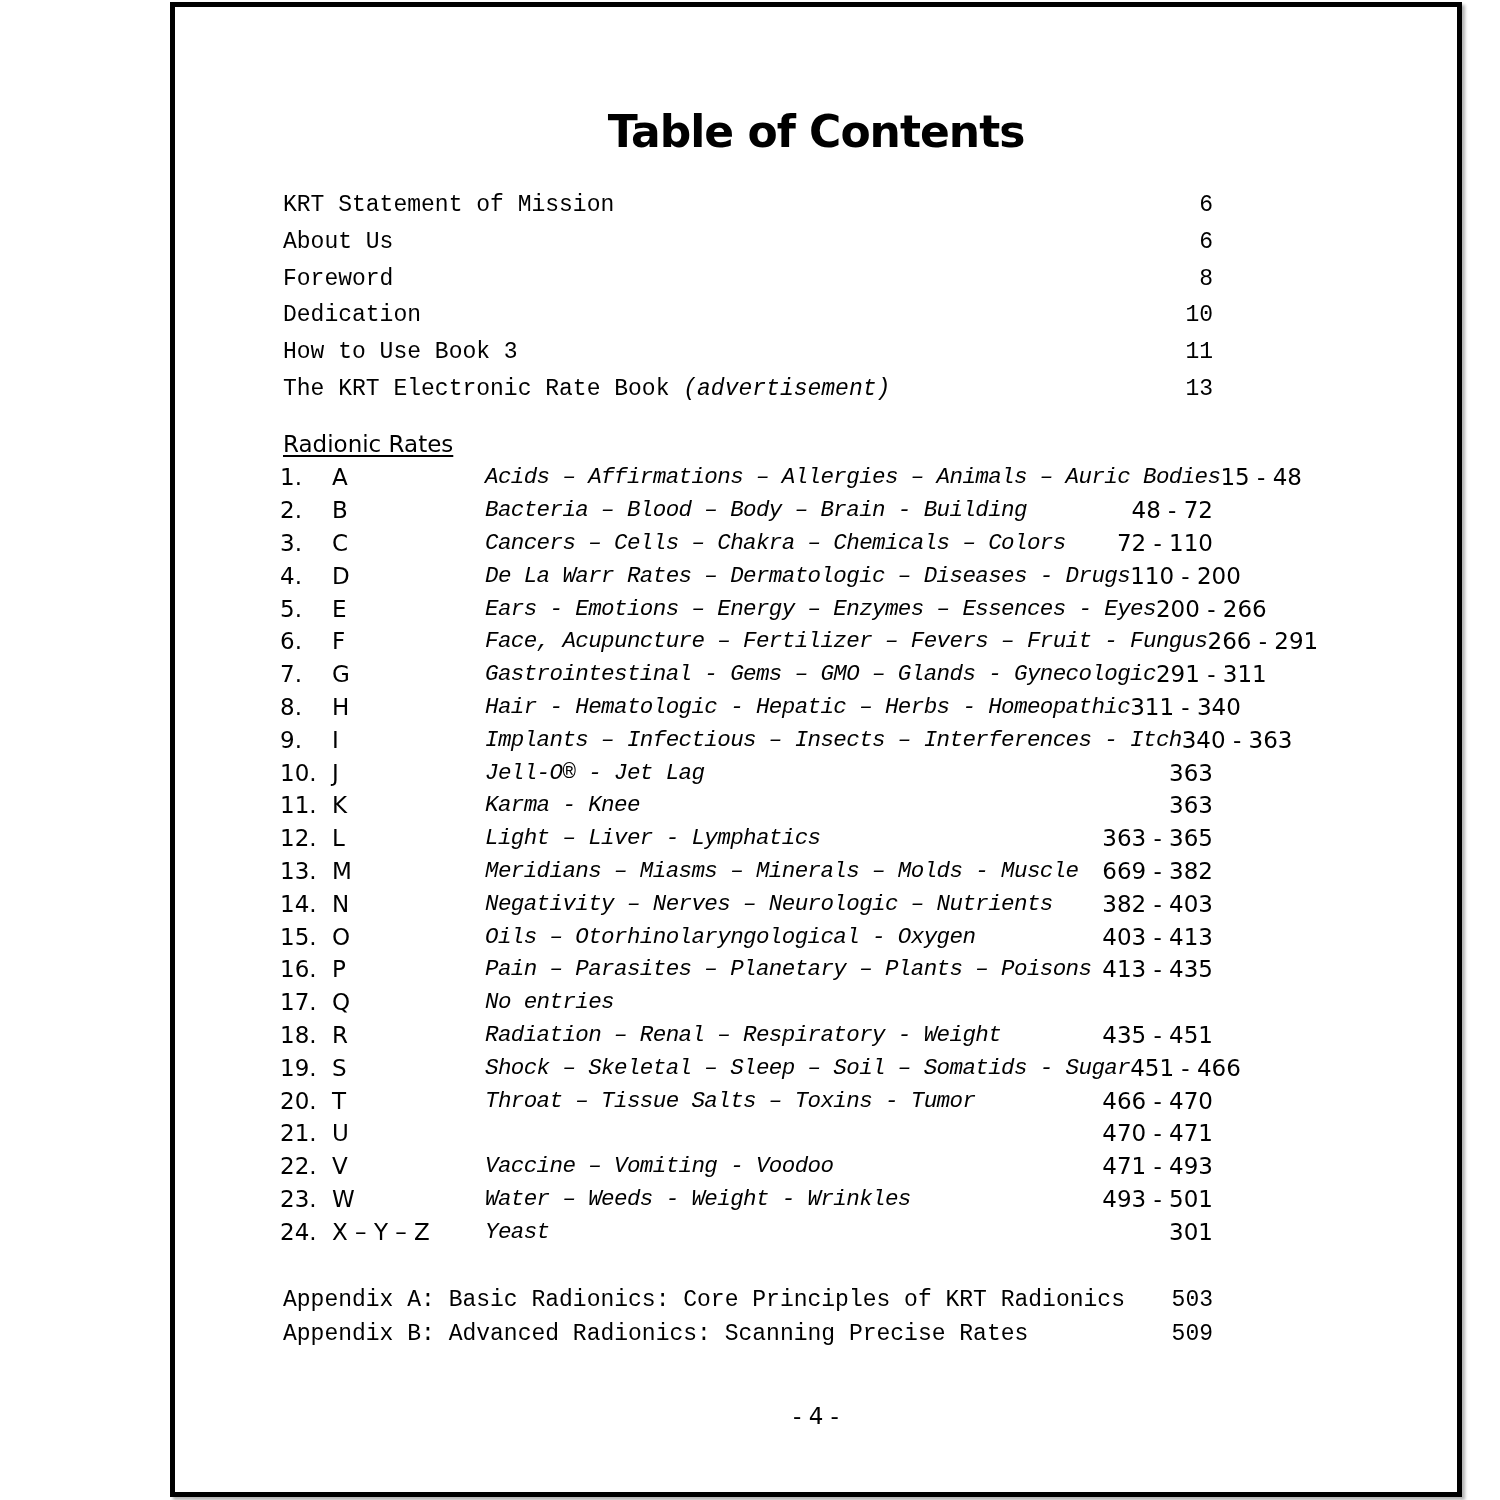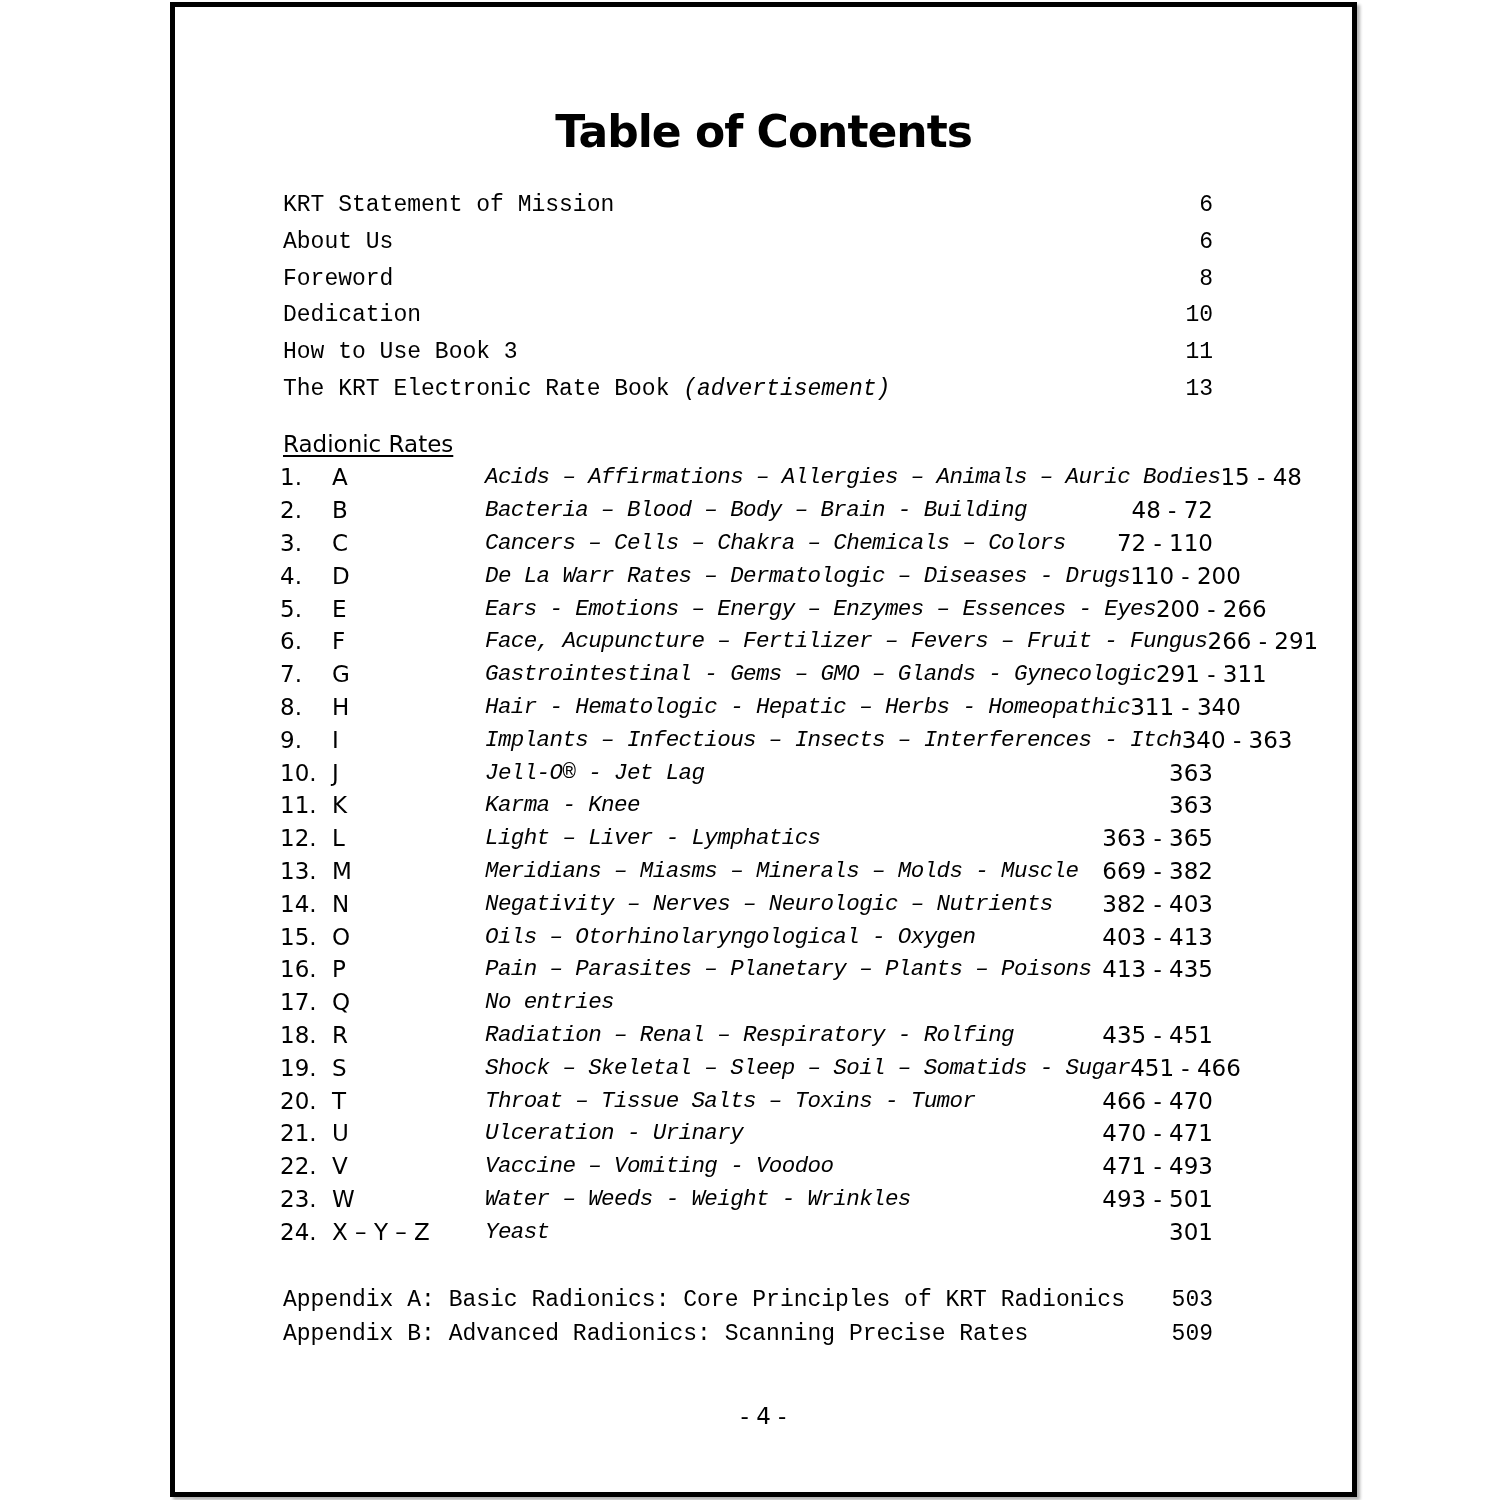--- a/index.html
+++ b/index.html
@@ -8,21 +8,21 @@
     background: #ffffff;
   }
   body {
     font-family: "DejaVu Sans", "Liberation Sans", sans-serif;
     color: #000000;
     position: relative;
   }
   .page {
     position: absolute;
     left: 170px; top: 2px;
-    width: 1187px; height: 1495px;
+    width: 1292px; height: 1495px;
     box-sizing: border-box;
     border: 5px solid #000000;
     background: #ffffff;
     box-shadow: 3px 3px 3px rgba(0,0,0,0.30);
   }
   .title {
     position: absolute;
     top: 100px; left: 0;
     width: 100%;
     margin: 0;
@@ -250,42 +250,41 @@
       <div class="rate-row">
         <span class="col-num">17.</span>
         <span class="col-letter">Q</span>
         <span class="col-topics">No entries</span>
         <span class="col-pages"></span>
       </div>
 
       <div class="rate-row">
         <span class="col-num">18.</span>
         <span class="col-letter">R</span>
-        <span class="col-topics">Radiation – Renal – Respiratory - Rolfing</span>
+        <span class="col-topics">Radiation – Renal – Respiratory - Weight</span>
         <span class="col-pages">435 - 451</span>
       </div>
 
       <div class="rate-row">
         <span class="col-num">19.</span>
         <span class="col-letter">S</span>
         <span class="col-topics">Shock – Skeletal – Sleep – Soil – Somatids - Sugar</span>
         <span class="col-pages">451 - 466</span>
       </div>
 
       <div class="rate-row">
         <span class="col-num">20.</span>
         <span class="col-letter">T</span>
         <span class="col-topics">Throat – Tissue Salts – Toxins - Tumor</span>
         <span class="col-pages">466 - 470</span>
       </div>
 
       <div class="rate-row">
         <span class="col-num">21.</span>
         <span class="col-letter">U</span>
-        <span class="col-topics">Ulceration - Urinary</span>
         <span class="col-pages">470 - 471</span>
       </div>
 
       <div class="rate-row">
         <span class="col-num">22.</span>
         <span class="col-letter">V</span>
         <span class="col-topics">Vaccine – Vomiting - Voodoo</span>
         <span class="col-pages">471 - 493</span>
       </div>
 

